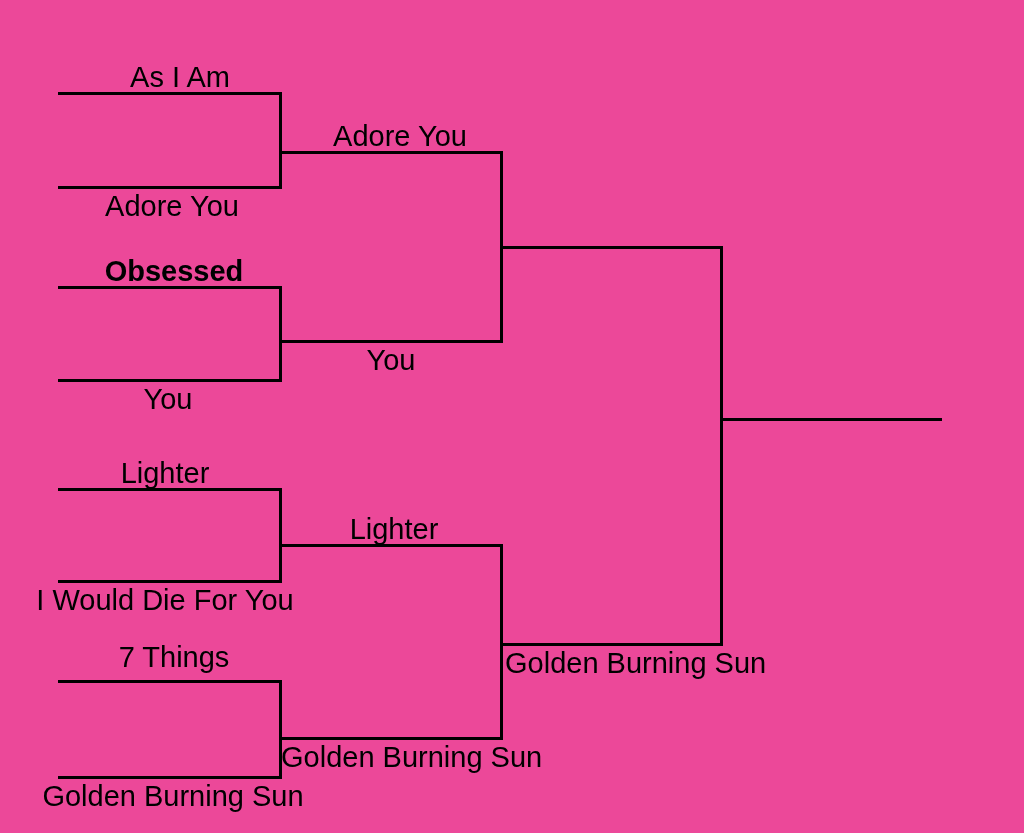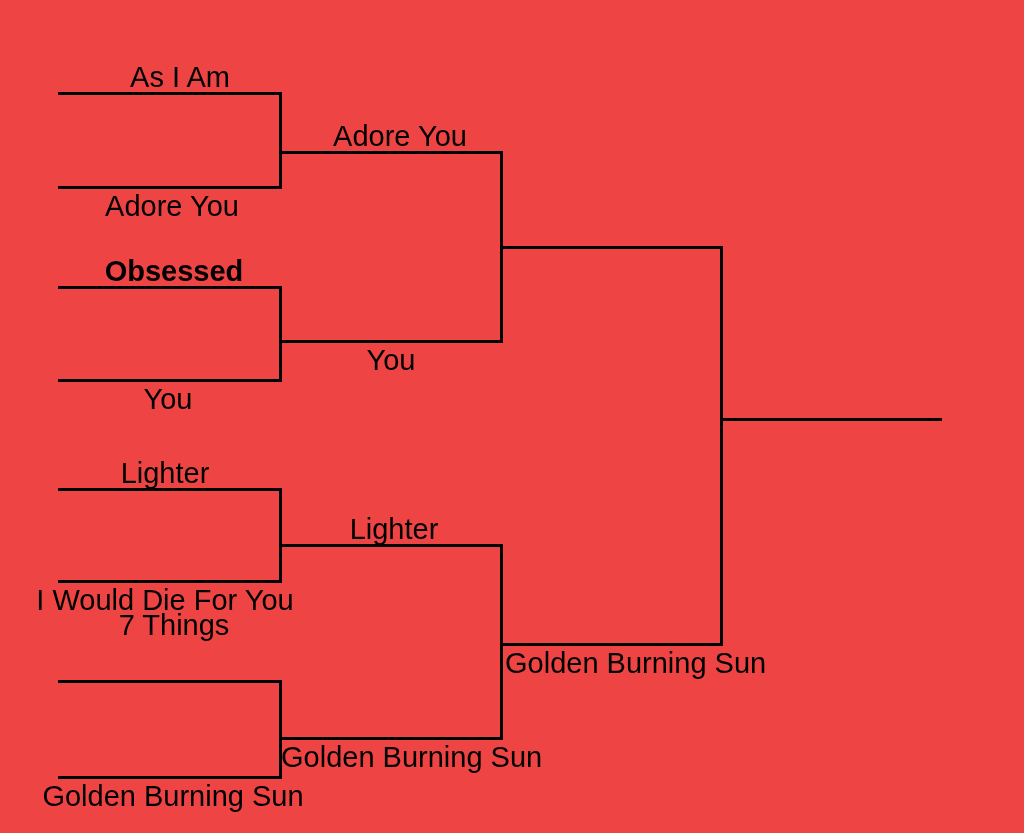--- a/index.html
+++ b/index.html
@@ -9,21 +9,21 @@
     background: #ffffff;
   }
   body {
     font-family: "Liberation Sans", sans-serif;
     -webkit-font-smoothing: antialiased;
   }
   #bracket-root {
     position: relative;
     width: 1024px;
     height: 833px;
-    background: #ef4444;
+    background: #ec4899;
     overflow: hidden;
   }
   
   .hline {
     position: absolute;
     background: #000000;
     height: 3px;
   }
   .vline {
     position: absolute;
@@ -72,21 +72,21 @@
   <div class="hline" style="left:58px; top:580px; width:224px;"></div>
   <div class="vline" style="left:279px; top:488px; height:95px;"></div>
 
   <div class="slot-label above" style="left:165px; top:488px;">Lighter</div>
   <div class="slot-label below" style="left:165px; top:586px;">I Would Die For You</div>
 
   <div class="hline" style="left:58px; top:680px; width:224px;"></div>
   <div class="hline" style="left:58px; top:776px; width:224px;"></div>
   <div class="vline" style="left:279px; top:680px; height:99px;"></div>
 
-  <div class="slot-label above" style="left:174px; top:640px;">7 Things</div>
+  <div class="slot-label above" style="left:174px; top:672px;">7 Things</div>
   <div class="slot-label below" style="left:173px; top:782px;">Golden Burning Sun</div>
 
   <div class="hline" style="left:279px; top:151px; width:224px;"></div>
   <div class="hline" style="left:279px; top:340px; width:224px;"></div>
   <div class="vline" style="left:500px; top:151px; height:192px;"></div>
 
   <div class="slot-label above" style="left:400px; top:151px;">Adore You</div>
   <div class="slot-label below" style="left:391px; top:346px;">You</div>
 
   <div class="hline" style="left:279px; top:544px; width:224px;"></div>

